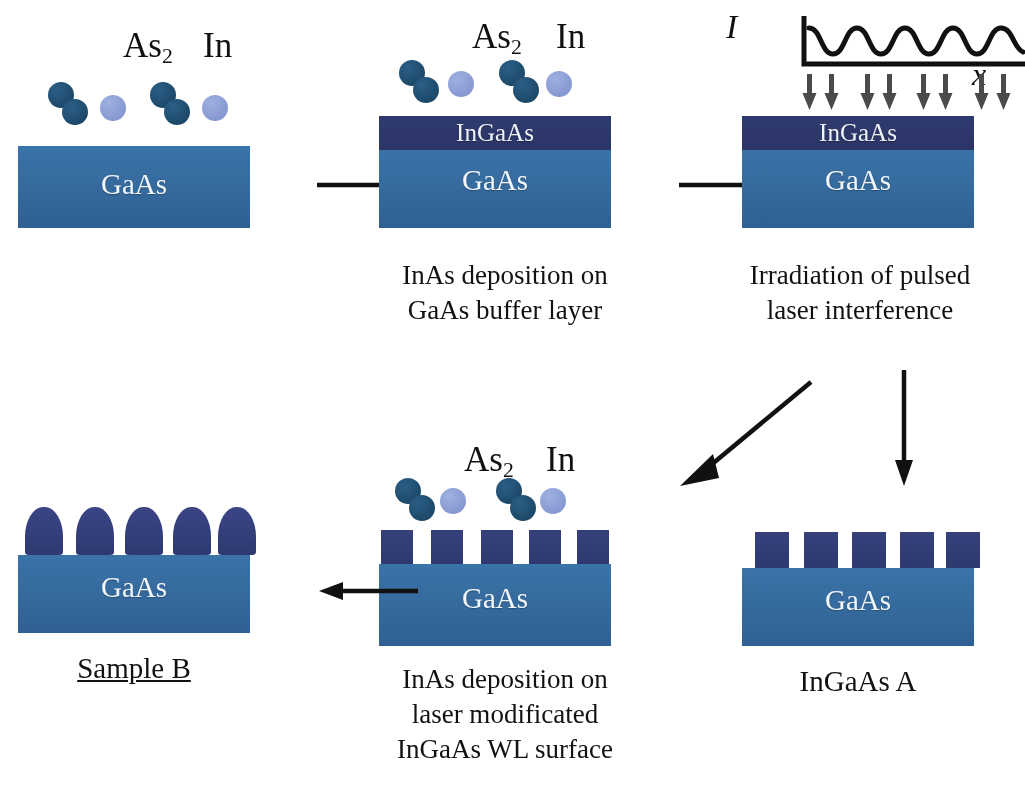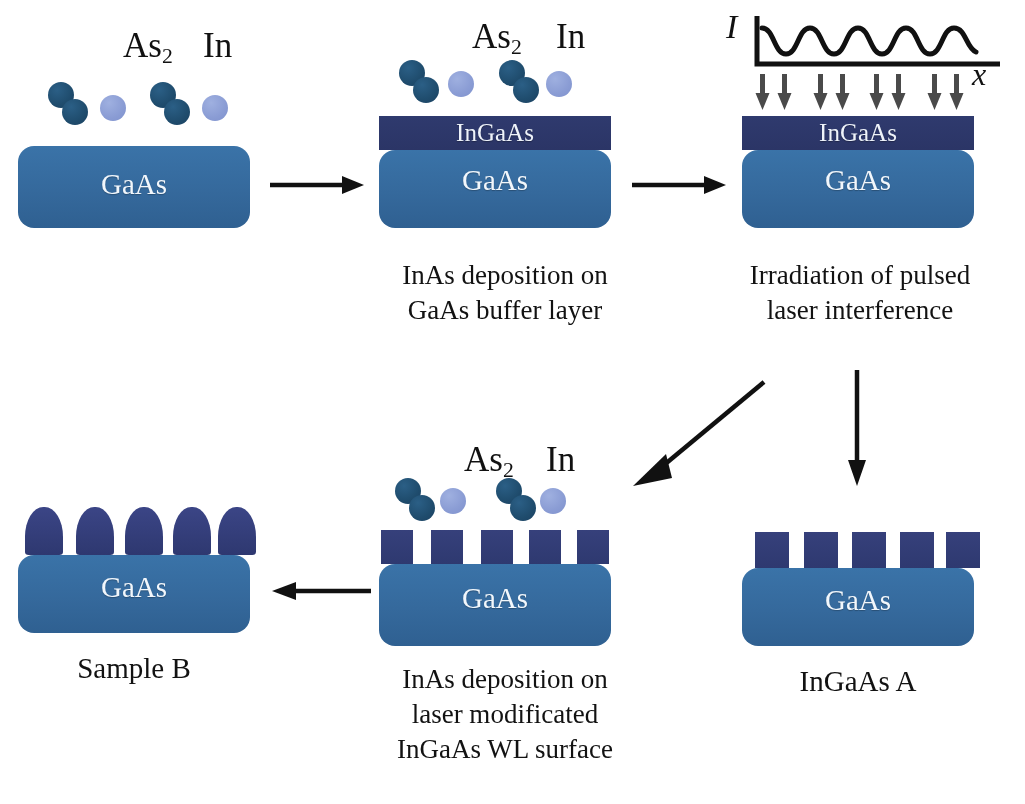--- a/index.html
+++ b/index.html
@@ -13,28 +13,27 @@
     position: relative;
     font-family: "Liberation Serif", "DejaVu Serif", serif;
     overflow: hidden;
   }
   .stage {
     position: absolute;
     left: 0; top: 0;
     width: 1025px;
     height: 804px;
   }
-  .abs { position: absolute; }
+  .abs { position: absolute; padding-left: 47px; }
 
   
   .slab {
     position: absolute;
     background: linear-gradient(180deg, #3a73a8 0%, #35699c 55%, #2f6091 100%);
     box-sizing: border-box;
-    border-radius: 16px;
   }
   .slab-label {
     position: absolute;
     left: 0; right: 0;
     text-align: center;
     color: #f2f7fc;
     font-family: "Liberation Serif", "DejaVu Serif", serif;
     font-weight: 400;
     text-shadow: 0 1px 1px rgba(0,0,0,0.25);
     white-space: nowrap;
@@ -339,16 +338,16 @@
       <div class="dome" style="left:58px;  top:0; width:38px; height:48px;"></div>
       <div class="dome" style="left:107px; top:0; width:38px; height:48px;"></div>
       <div class="dome" style="left:155px; top:0; width:38px; height:48px;"></div>
       <div class="dome" style="left:200px; top:0; width:38px; height:48px;"></div>
     </div>
 
     <div class="slab" style="left:18px; top:65px; width:232px; height:78px;">
       <div class="slab-label" style="top:16px; font-size:29px;">GaAs</div>
     </div>
 
-    <div class="sample-label" style="left:18px; top:162px; width:232px; font-size:29px;">Sample B</div>
+    <div class="sample-label" style="left:18px; top:162px; width:232px; font-size:29px;text-decoration:underline;">Sample B</div>
   </div>
 
 </div>
 
 </body></html>

